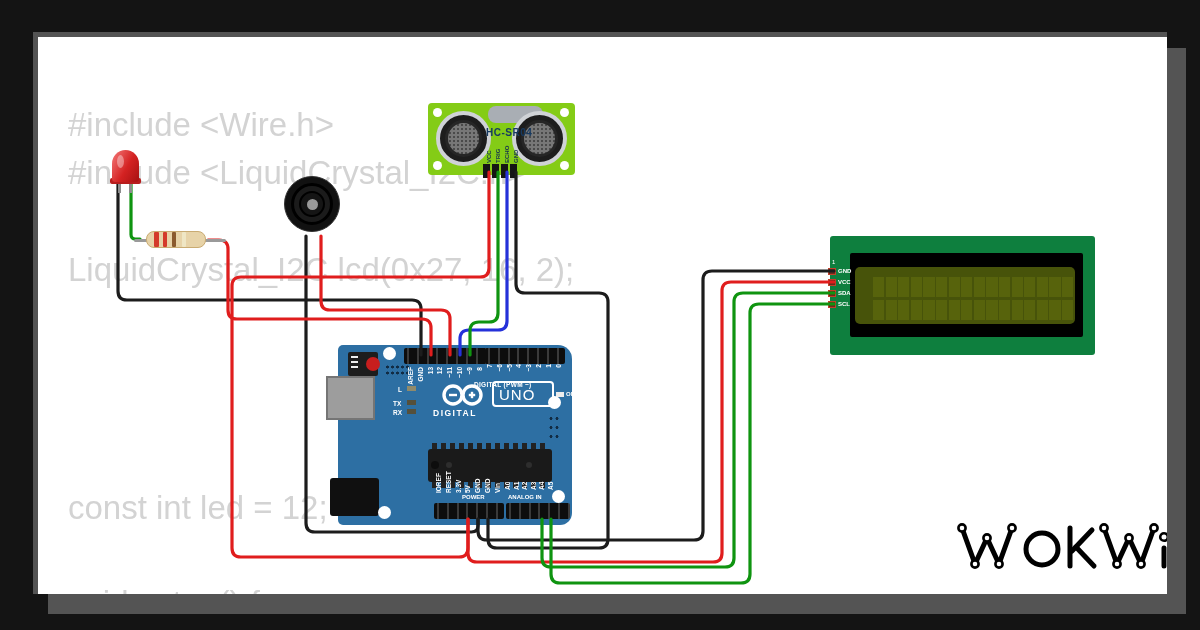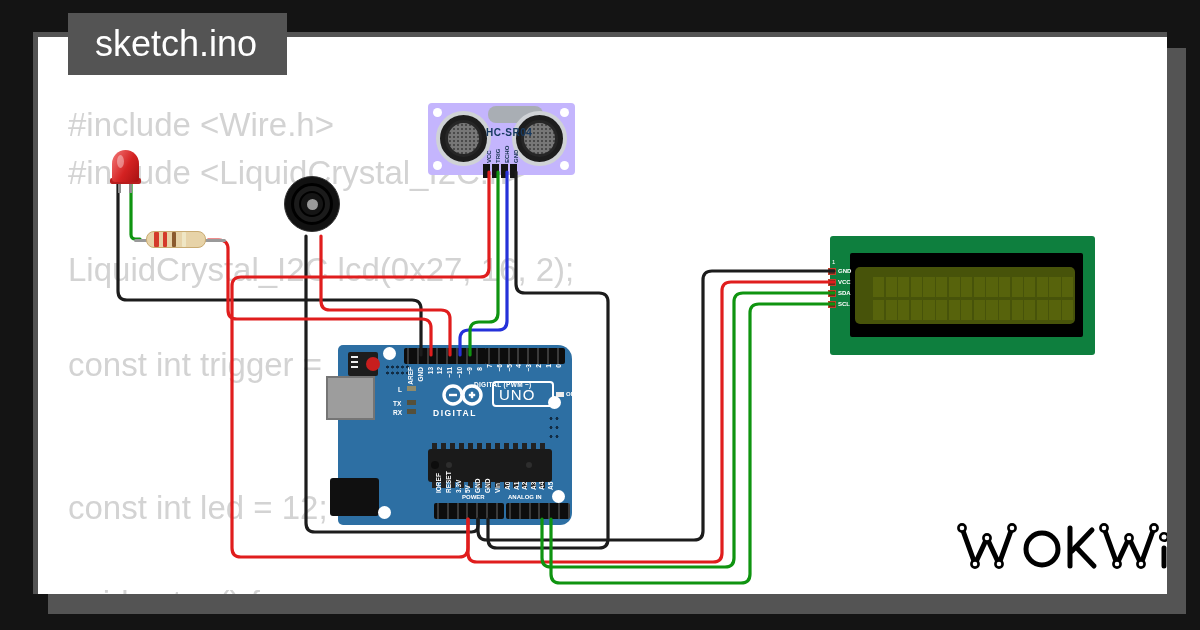--- a/index.html
+++ b/index.html
@@ -18,21 +18,21 @@
   .hstrip{position:absolute;height:16px;background:#1c1c1c;border-radius:2px;
           background-image:repeating-linear-gradient(90deg,#0d0d0d 0 3px,#3a3a3a 3px 5px,#0d0d0d 5px 9.8px);}
   .pl{position:absolute;font-weight:bold;font-size:6.5px;color:#fff;transform:rotate(-90deg);
       height:8px;line-height:8px;}
   .pl-dark{color:#16324f !important;}
   .boardtxt{position:absolute;color:#fff;font-weight:bold;}
   .hole{position:absolute;width:13px;height:13px;border-radius:50%;background:#fff;}
   .ledrect{position:absolute;width:9px;height:5px;}
   .dotgrid{position:absolute;background-image:radial-gradient(circle,#122c44 1.4px,transparent 1.6px);}
   
-  #hcsr04{left:428px;top:103px;width:147px;height:72px;background:#c4b5fd;border-radius:4px;}
+  #hcsr04{left:428px;top:103px;width:147px;height:72px;background:#84cc16;border-radius:4px;}
   .shole{position:absolute;width:9px;height:9px;border-radius:50%;background:#fff;}
   .eye{position:absolute;width:55px;height:55px;box-sizing:border-box;border-radius:50%;
        background:#1d1d1d;border:4px solid #cfd2d6;}
   .mesh{position:absolute;inset:5px;border-radius:50%;background-color:#777;
         background-image:radial-gradient(#4a4a4a 1px,transparent 1.3px);background-size:4px 4px;
         border:3px solid #262626;box-sizing:border-box;}
   .spin{position:absolute;width:7px;height:14px;background:#151515;top:61px;}
   
   #lcd{left:830px;top:236px;width:265px;height:119px;background:#0e7f3e;border-radius:3px;}
   #lcd-bezel{position:absolute;left:20px;top:17px;width:233px;height:84px;background:#000;border-radius:2px;}
@@ -54,21 +54,20 @@
 
 <div id="stage">
   <div id="shadow" class="abs"></div>
 
   <div id="canvas" class="abs">
     <div id="world">
 
       <div class="code-line" style="top:106px">#include &lt;Wire.h&gt;</div>
       <div class="code-line" style="top:154px">#include &lt;LiquidCrystal_I2C.h&gt;</div>
       <div class="code-line" style="top:251px">LiquidCrystal_I2C lcd(0x27, 16, 2);</div>
-      <div class="code-line" style="top:346px">const int trigger =</div>
       <div class="code-line" style="top:489px">const int led = 12;</div>
       <div class="code-line" style="top:584px">void setup() {</div>
 
       <div id="arduino" class="abs">
         <div class="abs" style="left:-12px;top:31px;width:49px;height:44px;background:#9d9d9d;border:2px solid #757575;box-sizing:border-box;"></div>
         <div class="abs" style="left:-8px;top:133px;width:49px;height:38px;background:#101010;border-radius:3px;"></div>
 
         <div class="hstrip" style="left:66px;top:3px;width:86px;"></div>
         <div class="hstrip" style="left:147px;top:3px;width:80px;"></div>
         <div class="hstrip" style="left:96px;top:158px;width:70px;"></div>
@@ -290,16 +289,13 @@
             <circle cx="177" cy="26" r="3.6"></circle>
           <circle cx="189" cy="52" r="3.6"></circle>
             <circle cx="202" cy="16" r="3.6"></circle>
           <circle cx="212" cy="25" r="3.8"></circle>
         </g>
       </svg>
 
     </div>
   </div>
 
-  <div id="title-box" class="abs">
-    <span>sketch.ino</span>
-  </div>
 </div>
 
 </body></html>

